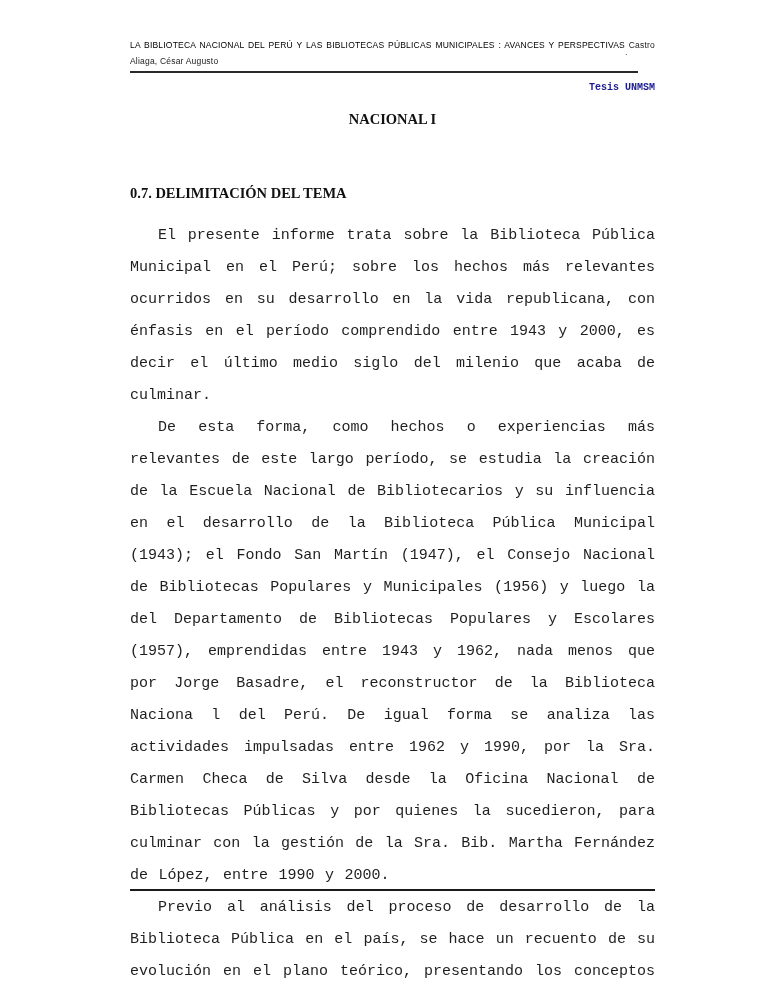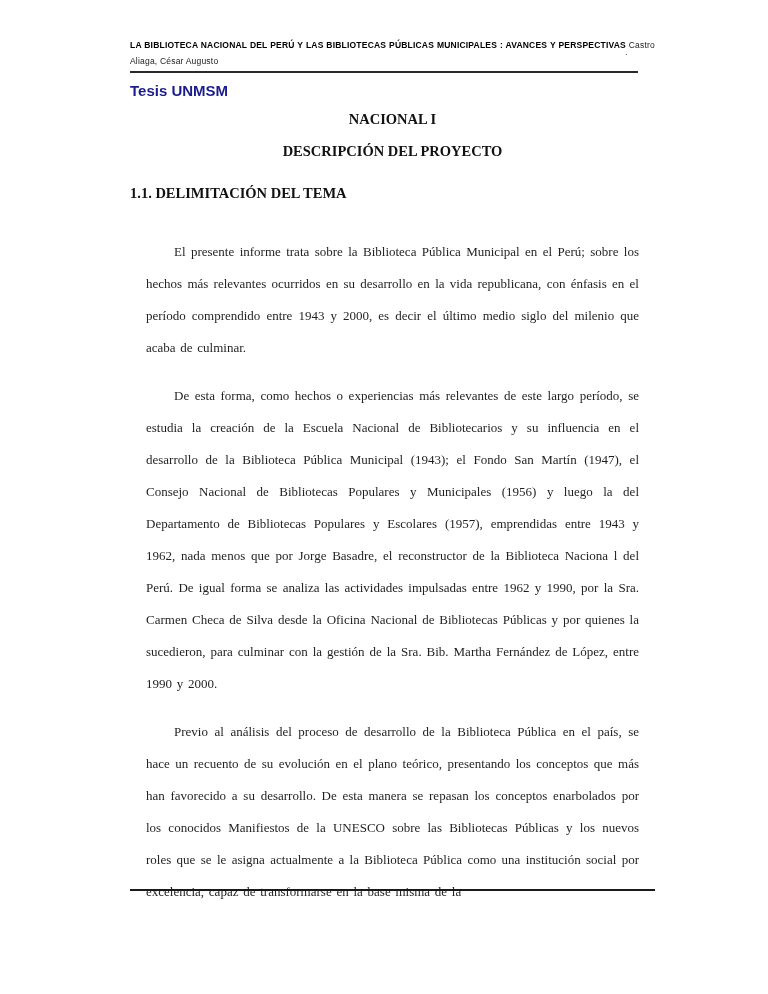--- a/index.html
+++ b/index.html
@@ -30,21 +30,21 @@
     width: 525px;
     margin: 0;
     font-family: "Liberation Sans", sans-serif;
     font-size: 8.5px;
     line-height: 16px;
     letter-spacing: 0.2px;
     text-align: justify;
     color: #1a1a1a;
   }
   .running-head b {
-    font-weight: bold;
+    font-weight: normal;
     color: #000000;
     margin-top: 36px;
   }
   .stray-mark {
     position: absolute;
     top: 47px;
     left: 495px;
     font-family: "Liberation Sans", sans-serif;
     font-size: 9px;
     color: #333333;
@@ -55,24 +55,24 @@
     left: 0;
     width: 508px;
     height: 0;
     border-top: 2px solid #2a2a2a;
   }
   .tesis-label {
     position: absolute;
     top: 82px;
     left: 0;
     width: 525px;
-    text-align: left;
-    font-family: Liberation Sans, sans-serif;
+    text-align: right;
+    font-family: Liberation Mono, monospace;
     font-weight: bold;
-    font-size: 15px;
+    font-size: 10px;
   }
   
   .chapter-title {
     position: absolute;
     top: 111px;
     left: 0;
     width: 525px;
     margin: 0;
     text-align: center;
     font-family: "Liberation Serif", serif;
@@ -106,23 +106,23 @@
   }
   
   .body-text {
     position: absolute;
     top: 220px;
     left: 0;
     width: 525px;
     color: #1f1f1f;
   }
   .body-text p {
-    margin: 16px;
-    font-family: Liberation Serif, serif;
-    font-size: 13px;
+    margin: 0;
+    font-family: Liberation Mono, monospace;
+    font-size: 15px;
     line-height: 32px;
     text-align: justify;
     text-indent: 28px;
     word-spacing: 1.5px;
   }
   
   .footer-rule {
     position: absolute;
     top: 889px;
     left: 0;
@@ -151,23 +151,22 @@
     <p class="running-head"><b>LA BIBLIOTECA NACIONAL DEL PERÚ Y LAS BIBLIOTECAS PÚBLICAS MUNICIPALES : AVANCES Y PERSPECTIVAS</b> <span>Castro Aliaga, César Augusto</span></p>
 
     <span class="stray-mark">.</span>
 
     <div class="header-rule"></div>
 
     <div class="tesis-label" style="color: rgb(27, 27, 143);">Tesis UNMSM</div>
 
     <h1 class="chapter-title">NACIONAL I</h1>
 
-    <h2 class="chapter-subtitle">DESCRIPCIÓN DEL PROYECTO</h2>
 
-    <h3 class="section-heading">1.1. DELIMITACIÓN DEL TEMA</h3>
+    <h3 class="section-heading">0.7. DELIMITACIÓN DEL TEMA</h3>
 
     <div class="body-text">
       <p>El presente informe trata  sobre la Biblioteca Pública Municipal en el Perú; sobre los hechos más relevantes ocurridos  en  su desarrollo en la vida republicana, con énfasis en el período comprendido entre 1943 y 2000,  es decir el último medio siglo del milenio que acaba de culminar.</p>
       <p>De esta forma, como hechos o experiencias más relevantes de este largo período, se estudia la  creación de la Escuela Nacional de Bibliotecarios y su influencia en el desarrollo de la Biblioteca Pública Municipal (1943); el Fondo San Martín (1947), el Consejo Nacional de Bibliotecas Populares y Municipales (1956) y luego la del Departamento de Bibliotecas Populares y Escolares (1957),   emprendidas entre 1943 y 1962, nada menos que por Jorge Basadre, el reconstructor de la Biblioteca Naciona l del Perú. De igual forma se analiza las actividades impulsadas entre 1962 y 1990,  por la Sra. Carmen Checa de Silva desde la Oficina Nacional de Bibliotecas Públicas y por quienes la sucedieron, para culminar con la gestión de la Sra. Bib. Martha Fernández de López,  entre 1990 y 2000.</p>
       <p>Previo al análisis del proceso de desarrollo de la Biblioteca Pública en el país, se hace un recuento de su evolución en el plano teórico, presentando los conceptos que más han  favorecido a su desarrollo. De esta manera se repasan los conceptos enarbolados por los conocidos Manifiestos de la UNESCO sobre las Bibliotecas Públicas y los nuevos roles que se le asigna actualmente a la Biblioteca Pública como una institución social por excelencia, capaz de transformarse en  la base misma de la</p>
     </div>
 
     <div class="footer-rule"></div>
 
 

